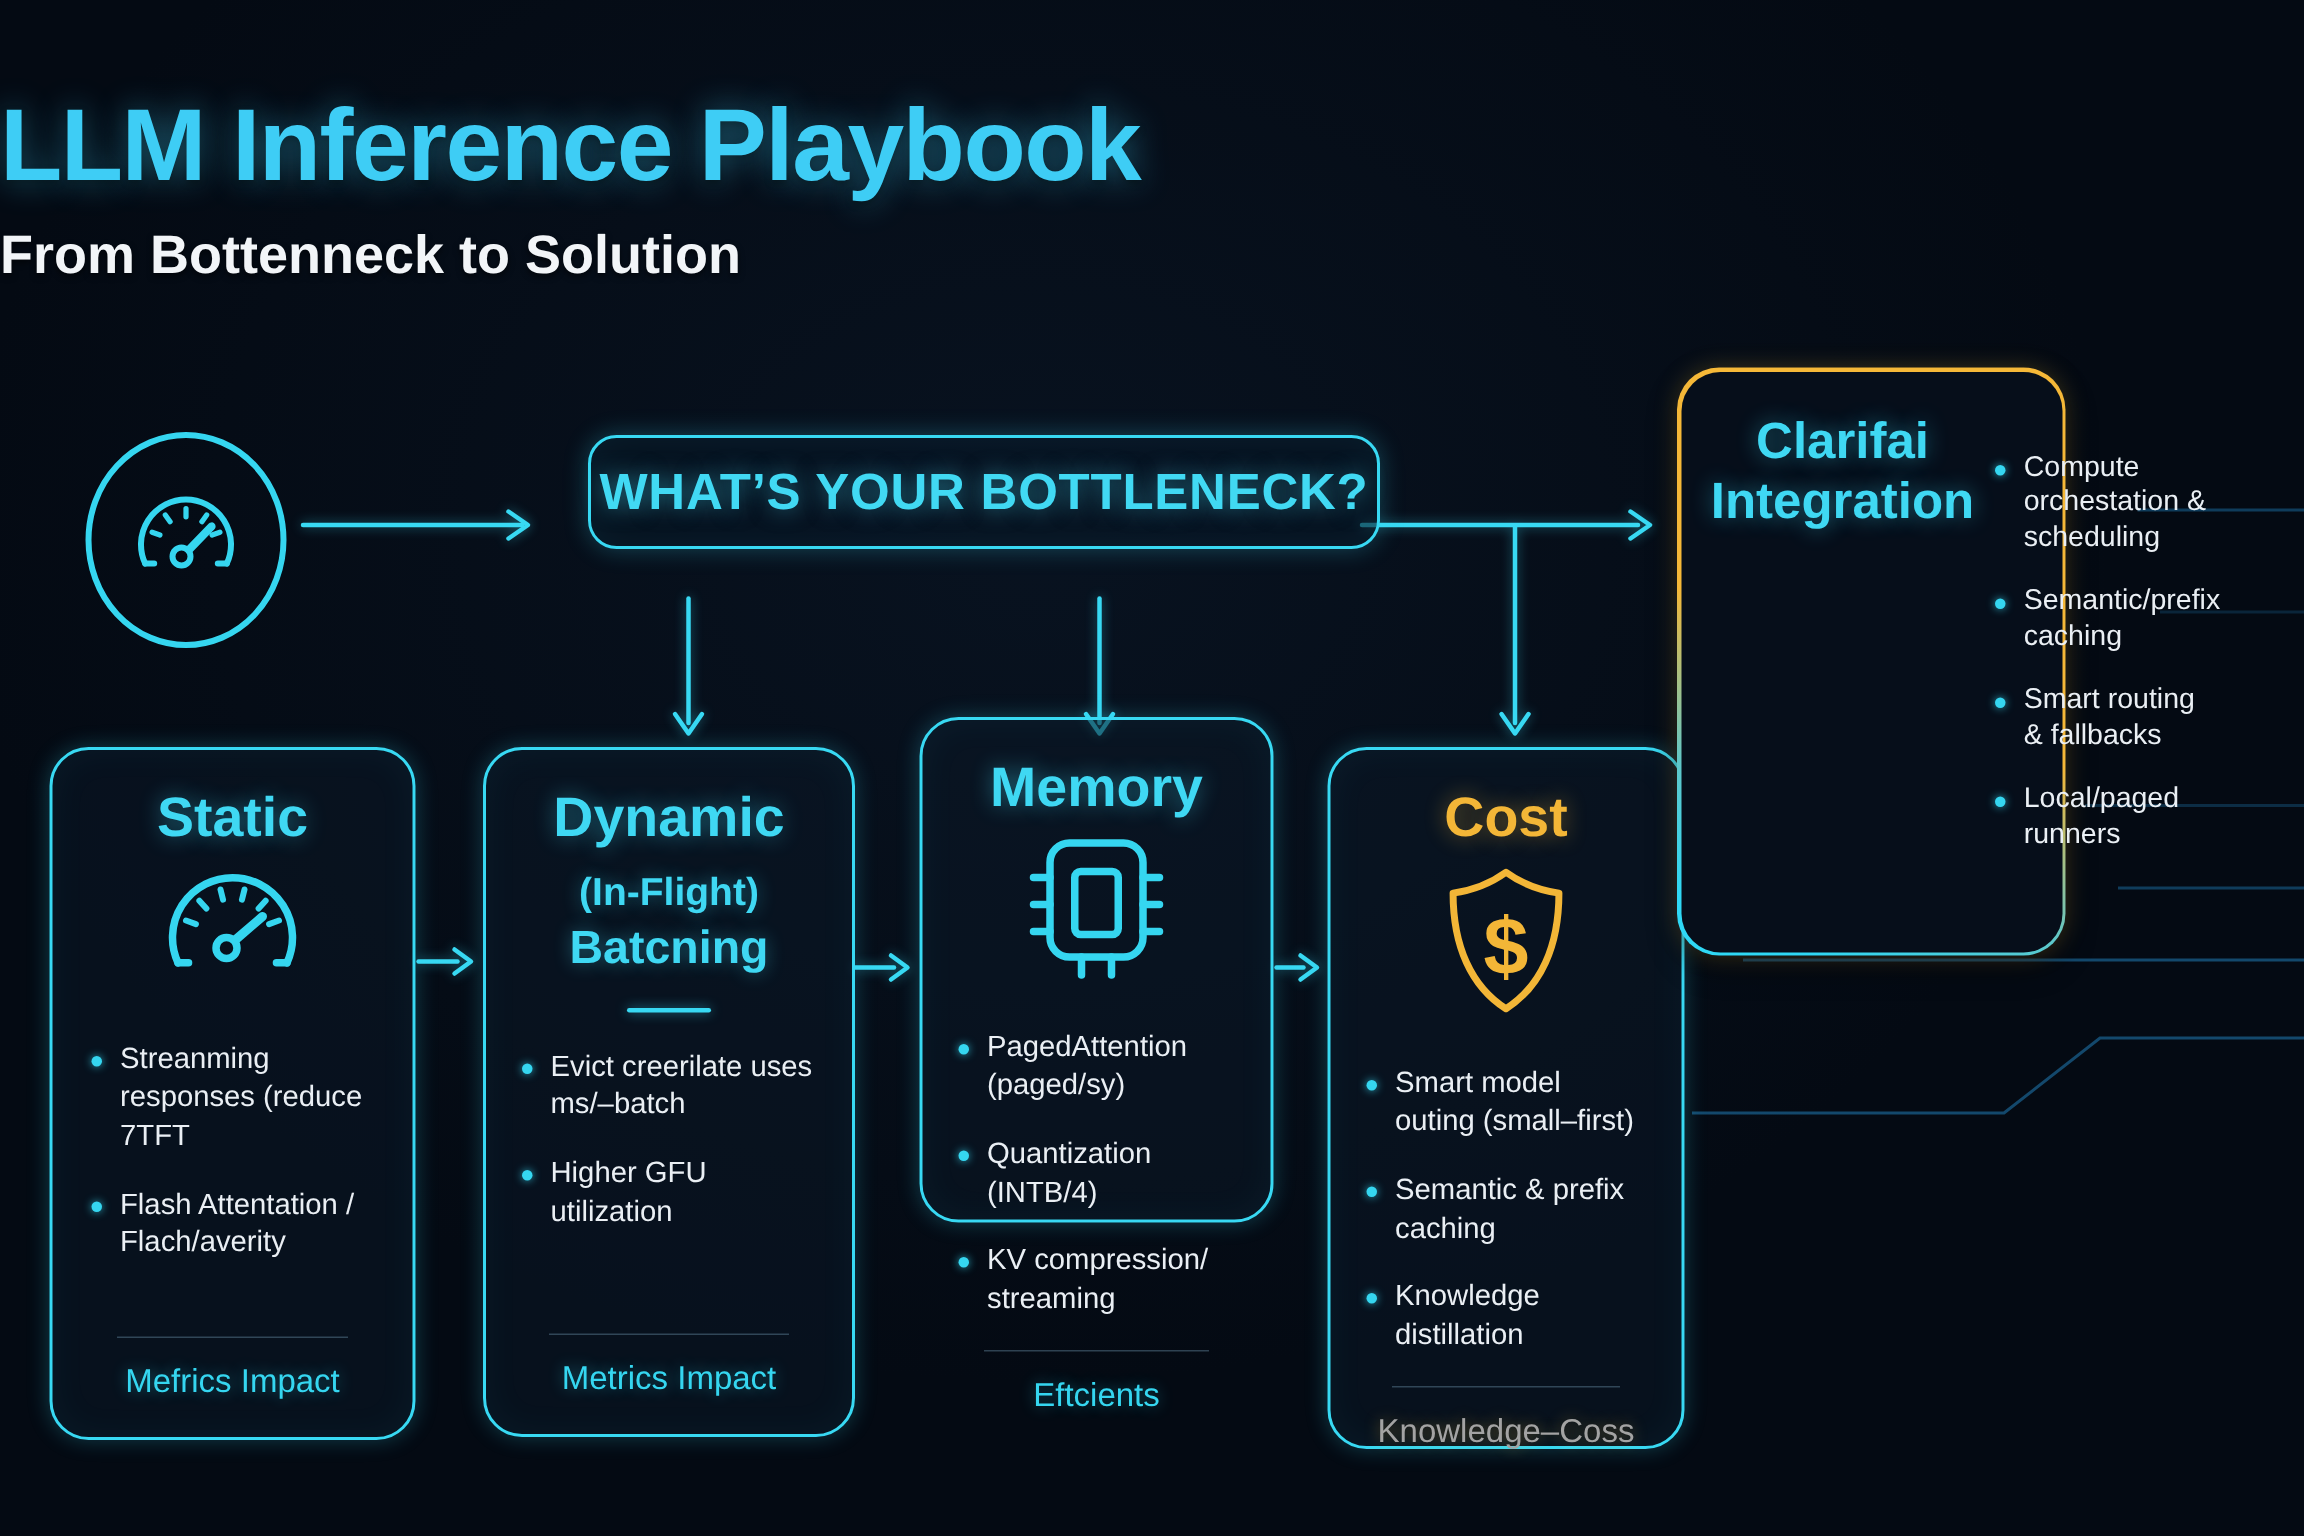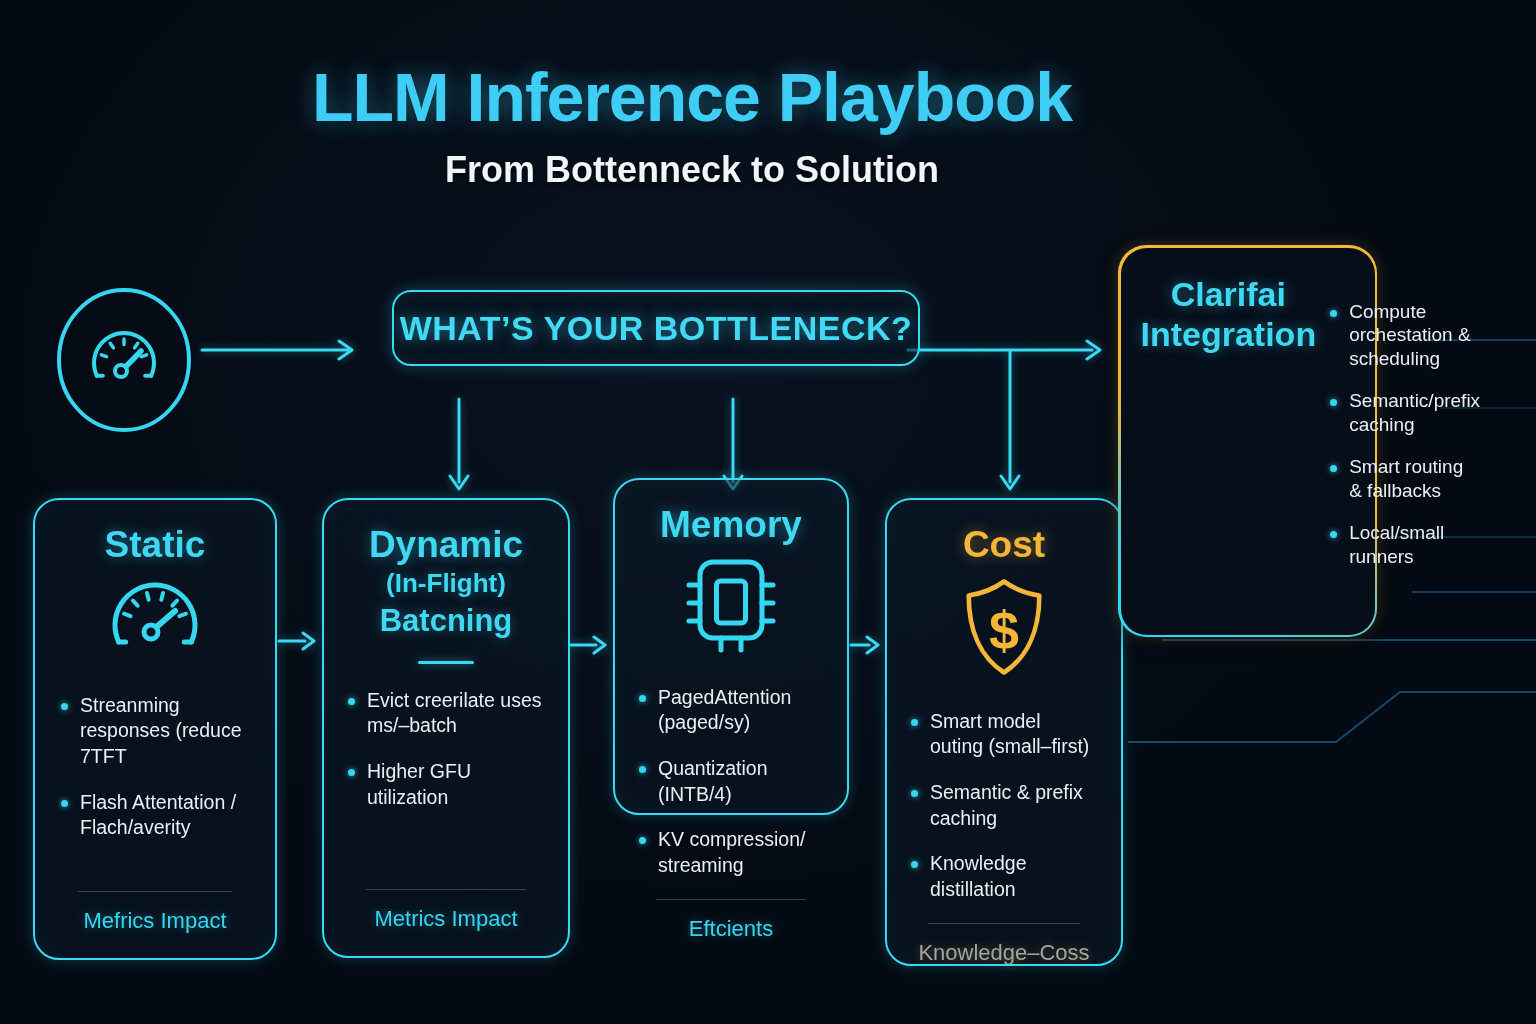--- a/index.html
+++ b/index.html
@@ -12,21 +12,21 @@
     overflow:hidden;
     font-family:"Liberation Sans", sans-serif;
     color:#eaeff4;
   }
   .layer { position:absolute; left:0; top:0; width:1536px; height:1024px; }
   #bg-circuits { z-index:0; }
   #connectors  { z-index:1; filter: drop-shadow(0 0 4px rgba(56,217,243,.45)); }
   #content     { z-index:2; }
 
   
-  .header { position:absolute; left:12px; top:62px; width:1360px; text-align:center; }
+  .header { position:absolute; left:0; top:62px; width:1360px; }
   .main-title {
     font-size:68px; font-weight:700; letter-spacing:-1px; line-height:1.05;
     color:#3ecdf5;
     text-shadow:0 0 22px rgba(62,205,245,.45), 0 2px 4px rgba(0,0,0,.6);
   }
   .sub-title {
     margin-top:16px; font-size:36px; font-weight:700; color:#f2f5f8;
     text-shadow:0 2px 4px rgba(0,0,0,.6);
   }
 
@@ -52,21 +52,21 @@
     background:rgba(11,24,38,.55);
     box-shadow:0 0 14px rgba(56,217,243,.25), inset 0 0 26px rgba(56,217,243,.05);
     display:flex; flex-direction:column; align-items:center;
     padding-top:24px;
   }
   .card-title {
     font-size:37px; font-weight:700; line-height:1.15; color:#3fd8f3;
     text-shadow:0 0 14px rgba(63,216,243,.45);
   }
   .card-title.gold { color:#f3b637; text-shadow:0 0 14px rgba(243,182,55,.45); }
-  .card-sub1 { font-size:26px; font-weight:700; color:#3fd8f3; margin-top:1px; text-shadow:0 0 12px rgba(63,216,243,.4); }
+  .card-sub1 { font-size:26px; font-weight:700; color:#3fd8f3; margin-top:12px; text-shadow:0 0 12px rgba(63,216,243,.4); }
   .card-sub2 { font-size:31px; font-weight:700; color:#3fd8f3; margin-top:4px; text-shadow:0 0 12px rgba(63,216,243,.4); }
   .title-rule { width:56px; height:3px; background:#38d9f3; border-radius:2px; margin-top:22px; box-shadow:0 0 8px rgba(56,217,243,.6); }
   .card-icon { margin:8px 0 2px; }
 
   .bullets { list-style:none; width:100%; margin-top:24px; }
   .bullets li { display:flex; gap:12px; margin-bottom:20px; }
   .dot { flex:0 0 7px; width:7px; height:7px; border-radius:50%; background:#35d6f0; margin-top:10px; box-shadow:0 0 6px rgba(53,214,240,.8); }
   .btext { font-size:19.5px; line-height:1.32; color:#eaeff4; }
 
   .card-bottom { margin-top:auto; width:100%; padding-bottom:24px; text-align:center; }
@@ -282,19 +282,19 @@
         <li>
             <span class="dot"></span>
             <span class="btext">Semantic/prefix caching</span>
           </li>
         <li>
             <span class="dot"></span>
             <span class="btext">Smart routing &amp; fallbacks</span>
           </li>
         <li>
             <span class="dot"></span>
-            <span class="btext">Local/small runners</span>
+            <span class="btext">Local/paged runners</span>
           </li>
       </ul>
     </div>
   </div>
 
 </div>
 
 </body></html>

